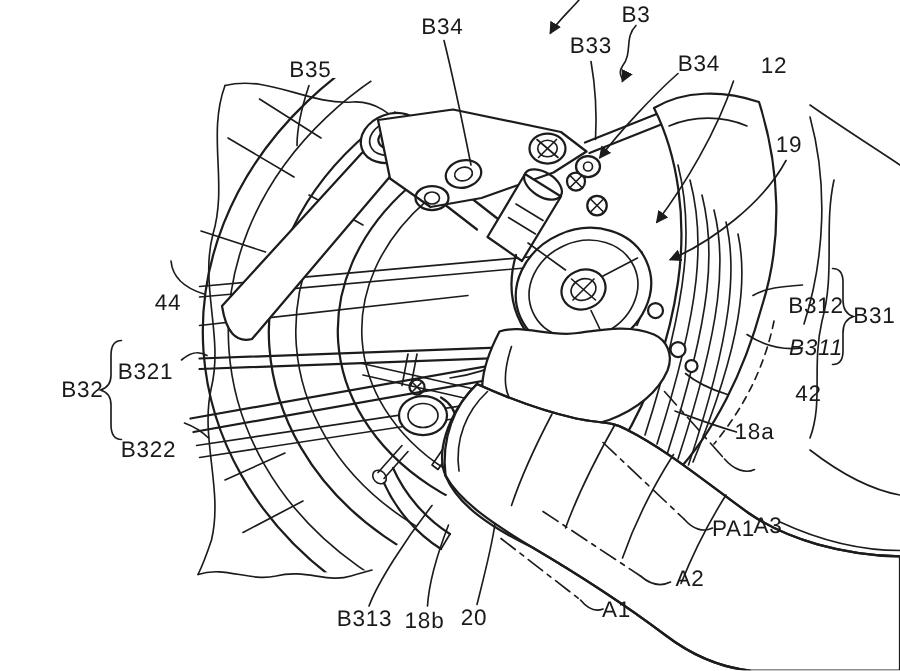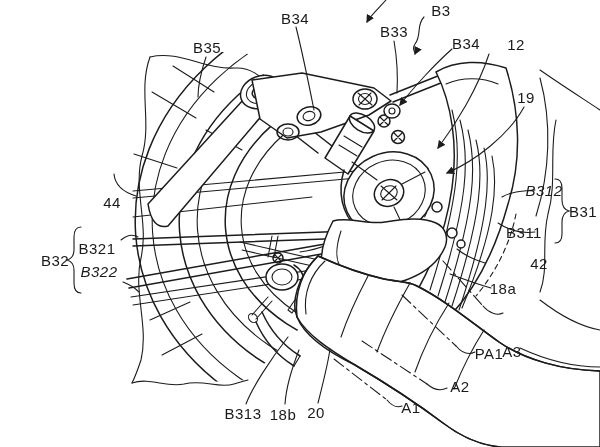--- a/index.html
+++ b/index.html
@@ -209,32 +209,32 @@
 
   <g>
     <path class="ldr" d="M81,227 Q74,227 74,237 L74,250 Q74,258 67,260 Q74,262 74,270 L74,283 Q74,293 81,293"></path>
     <path class="ldr" d="M555,179 Q562,179 562,188 L562,200 Q562,209 569,211 Q562,213 562,222 L562,234 Q562,243 555,243"></path>
   </g>
 </svg>
 
 <div id="labels">
       <span class="ref-label" style="left: 207px; top: 47px;">B35</span>
       <span class="ref-label" style="left: 295px; top: 18px;">B34</span>
-      <span class="ref-label" style="left: 441px; top: 10px; text-align: right;">B3</span>
+      <span class="ref-label" style="left: 424px; top: 10px; text-align: right;">B3</span>
       <span class="ref-label" style="left: 394px; top: 31px;">B33</span>
       <span class="ref-label" style="left: 466px; top: 43px;">B34</span>
       <span class="ref-label" style="left: 492px; top: 44px; margin-left: 24px;">12</span>
       <span class="ref-label" style="left: 526px; top: 97px;">19</span>
       <span class="ref-label" style="left: 112px; top: 164px; margin-top: 38px;">44</span>
       <span class="ref-label" style="left: 97px; top: 248px;">B321</span>
       <span class="ref-label" style="left: 55px; top: 260px;">B32</span>
-      <span class="ref-label" style="left: 99px; top: 271px; font-style: italic;">B322</span>
-      <span class="ref-label" style="left: 544px; top: 190px; font-style: italic;">B312</span>
+      <span class="ref-label" style="left: 99px; top: 300px;">B322</span>
+      <span class="ref-label" style="left: 544px; top: 204px;">B312</span>
       <span class="ref-label" style="left: 583px; top: 211px;">B31</span>
-      <span class="ref-label" style="left: 524px; top: 232px;">B311</span>
+      <span class="ref-label" style="left: 544px; top: 232px; font-style: italic;">B311</span>
       <span class="ref-label" style="left: 495px; top: 263px; margin-left: 44px;">42</span>
       <span class="ref-label" style="left: 503px; top: 288px; text-align: center;">18a</span>
       <span class="ref-label" style="left: 512px; top: 319px; margin-top: 32px;">A3</span>
       <span class="ref-label" style="left: 489px; top: 353px;">PA1</span>
       <span class="ref-label" style="left: 460px; top: 386px;">A2</span>
       <span class="ref-label" style="left: 411px; top: 407px;">A1</span>
       <span class="ref-label" style="left: 316px; top: 412px; text-align: center;">20</span>
       <span class="ref-label" style="left: 283px; top: 414px;">18b</span>
       <span class="ref-label" style="left: 243px; top: 413px;">B313</span>
     </div>

